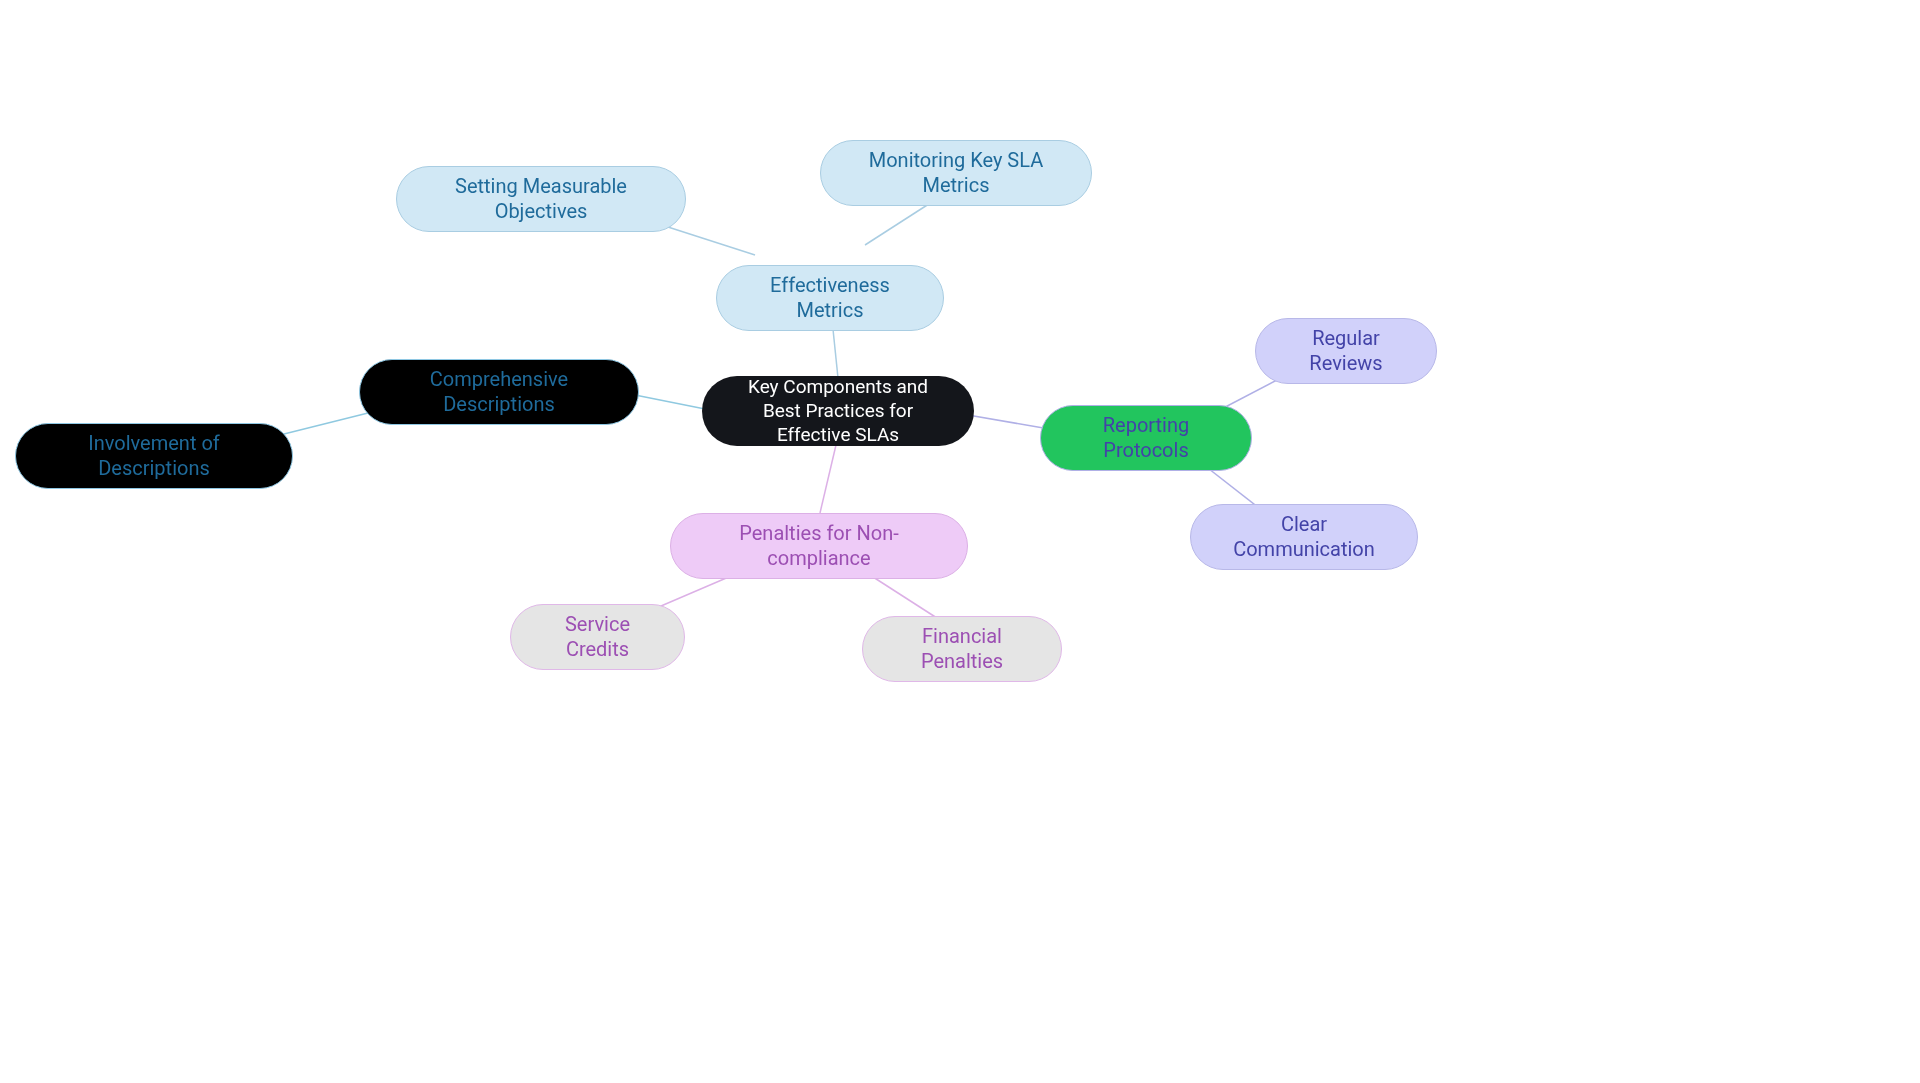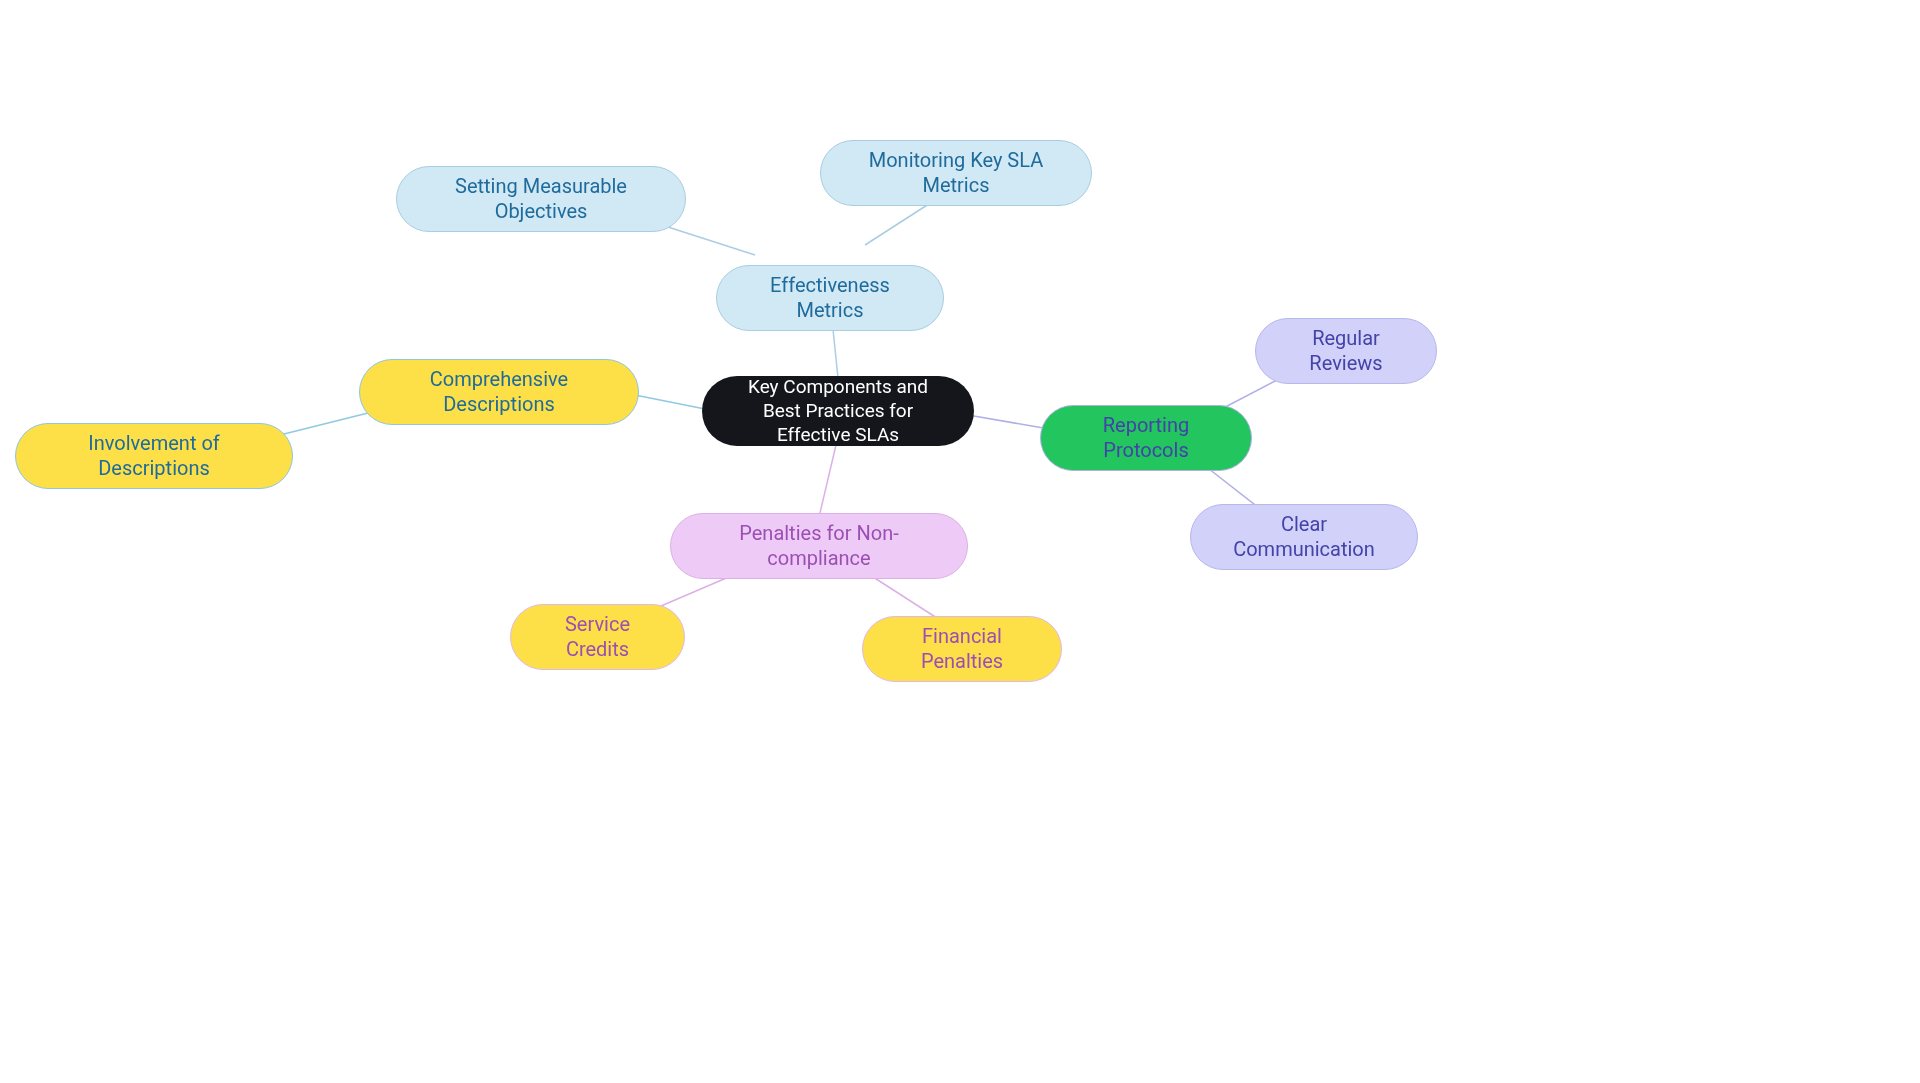--- a/index.html
+++ b/index.html
@@ -37,21 +37,21 @@
     line-height: 1.25;
     border: 1px solid transparent;
   }
   .node.center {
     background: #14161b;
     color: #ffffff;
     font-size: 19px;
     border-radius: 40px;
   }
   .node.blue-mid {
-    background: #fde047;
+    background: #000000;
     color: #1f6b9b;
     border-color: #8ec7e3;
   }
   .node.blue-light {
     background: #d1e8f5;
     color: #1f6b9b;
     border-color: #a9cde2;
   }
   .node.purple-mid {
     background: #22c55e;
@@ -62,21 +62,21 @@
     background: #d1d1fa;
     color: #4343a8;
     border-color: #b8b8e8;
   }
   .node.pink-mid {
     background: #eecbf7;
     color: #9c4fb3;
     border-color: #dcb0e6;
   }
   .node.pink-light {
-    background: #fde047;
+    background: #e5e5e5;
     color: #9c4fb3;
     border-color: #e0b8e8;
   }
 </style>
 </head>
 <body>
 
 <div class="canvas">
 
   <svg class="edges">

